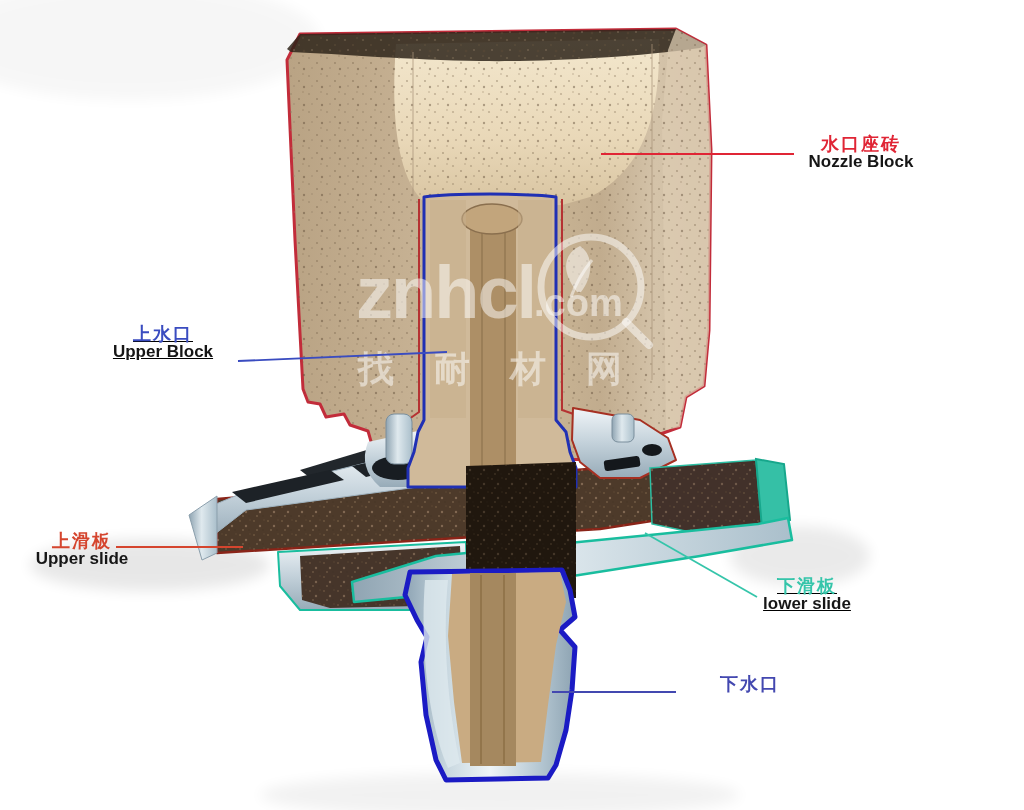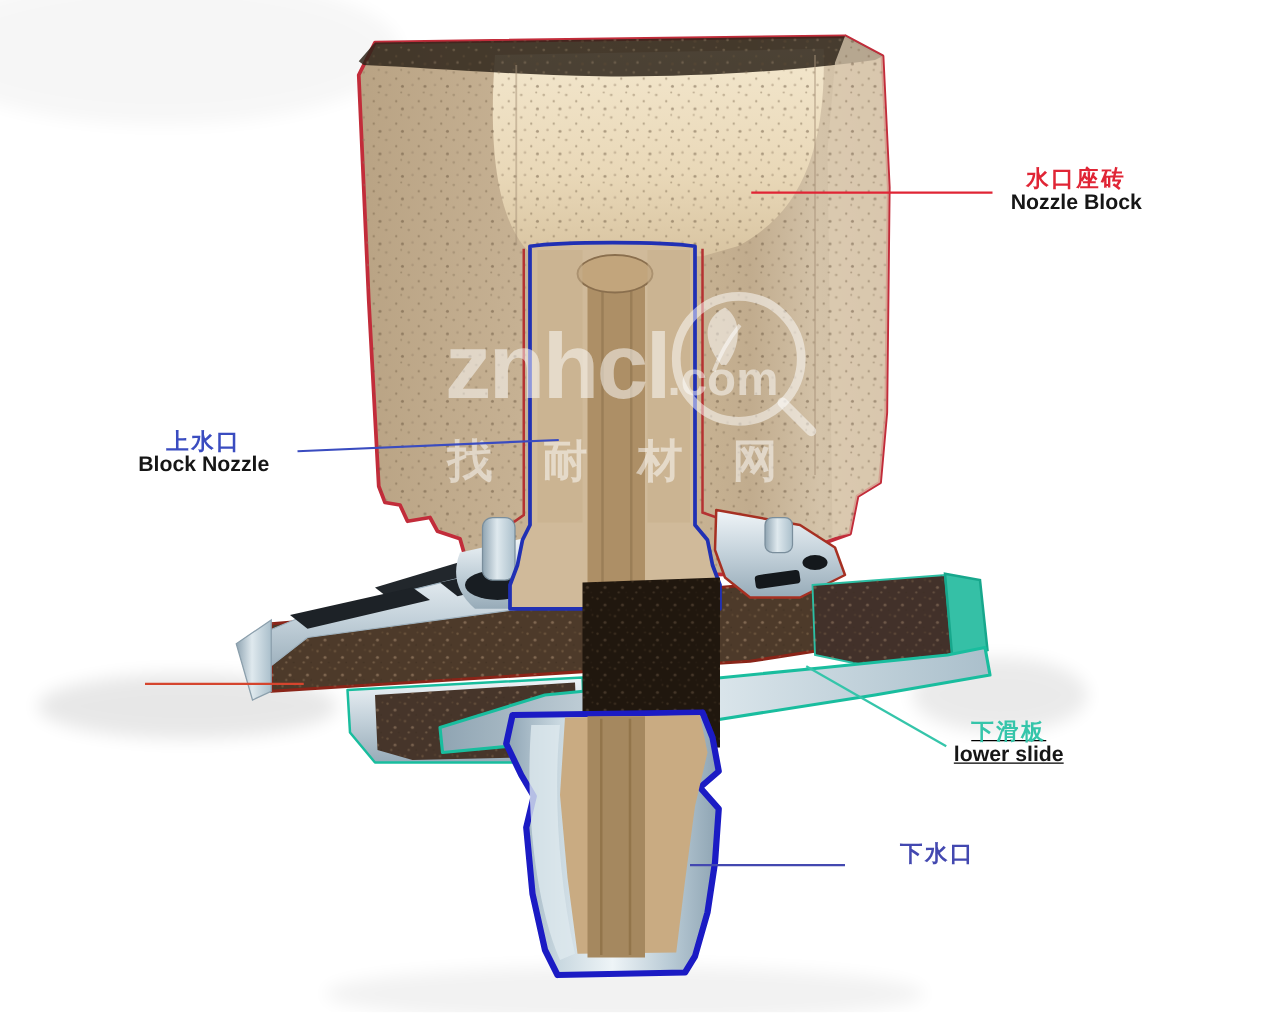--- a/index.html
+++ b/index.html
@@ -10,21 +10,21 @@
   .label .zh{display:block;font-weight:bold;font-size:18px;letter-spacing:2px;
              font-family:"DejaVu Sans","Liberation Sans",sans-serif;}
   .label .en{display:block;font-weight:bold;font-size:17px;color:#161616;letter-spacing:0px;}
   .lbl-nozzle-block  .zh{color:#e02535;}
   .lbl-upper-nozzle  .zh{color:#3a4cc0;}
   .lbl-upper-slide   .zh{color:#d5452e;}
   .lbl-lower-slide   .zh{color:#35c5aa;}
   .lbl-lower-nozzle  .zh{color:#4348b0;}
   
   .lbl-nozzle-block {left:786px; top:134px; width:150px;}
-  .lbl-upper-nozzle {left:80px;  top:344px; width:166px;}
+  .lbl-upper-nozzle {left:80px;  top:324px; width:166px;text-decoration:underline;}
   .lbl-upper-slide  {left:6px;   top:531px; width:152px;}
   .lbl-lower-slide  {left:736px; top:576px; width:142px;text-decoration:underline;}
   .lbl-lower-nozzle {left:646px; top:674px; width:152px;margin-left:28px;}
 </style>
 </head>
 <body>
 
 <div id="stage">
 
 <svg width="1024" height="810" viewBox="0 0 1024 810">
@@ -189,21 +189,25 @@
     <line x1="552" y1="692" x2="676" y2="692" stroke="#4348b0"></line>
   </g>
 </svg>
 
   <div class="label lbl-nozzle-block">
     <span class="zh">水口座砖</span>
     <span class="en">Nozzle Block</span>
   </div>
   <div class="label lbl-upper-nozzle">
     <span class="zh">上水口</span>
-    <span class="en">Block Nozzle</span>
+    <span class="en">Upper Block</span>
+  </div>
+  <div class="label lbl-upper-slide">
+    <span class="zh">上滑板</span>
+    <span class="en">Upper slide</span>
   </div>
   <div class="label lbl-lower-slide">
     <span class="zh">下滑板</span>
     <span class="en">lower slide</span>
   </div>
   <div class="label lbl-lower-nozzle">
     <span class="zh">下水口</span>
   </div>
 </div>
 

